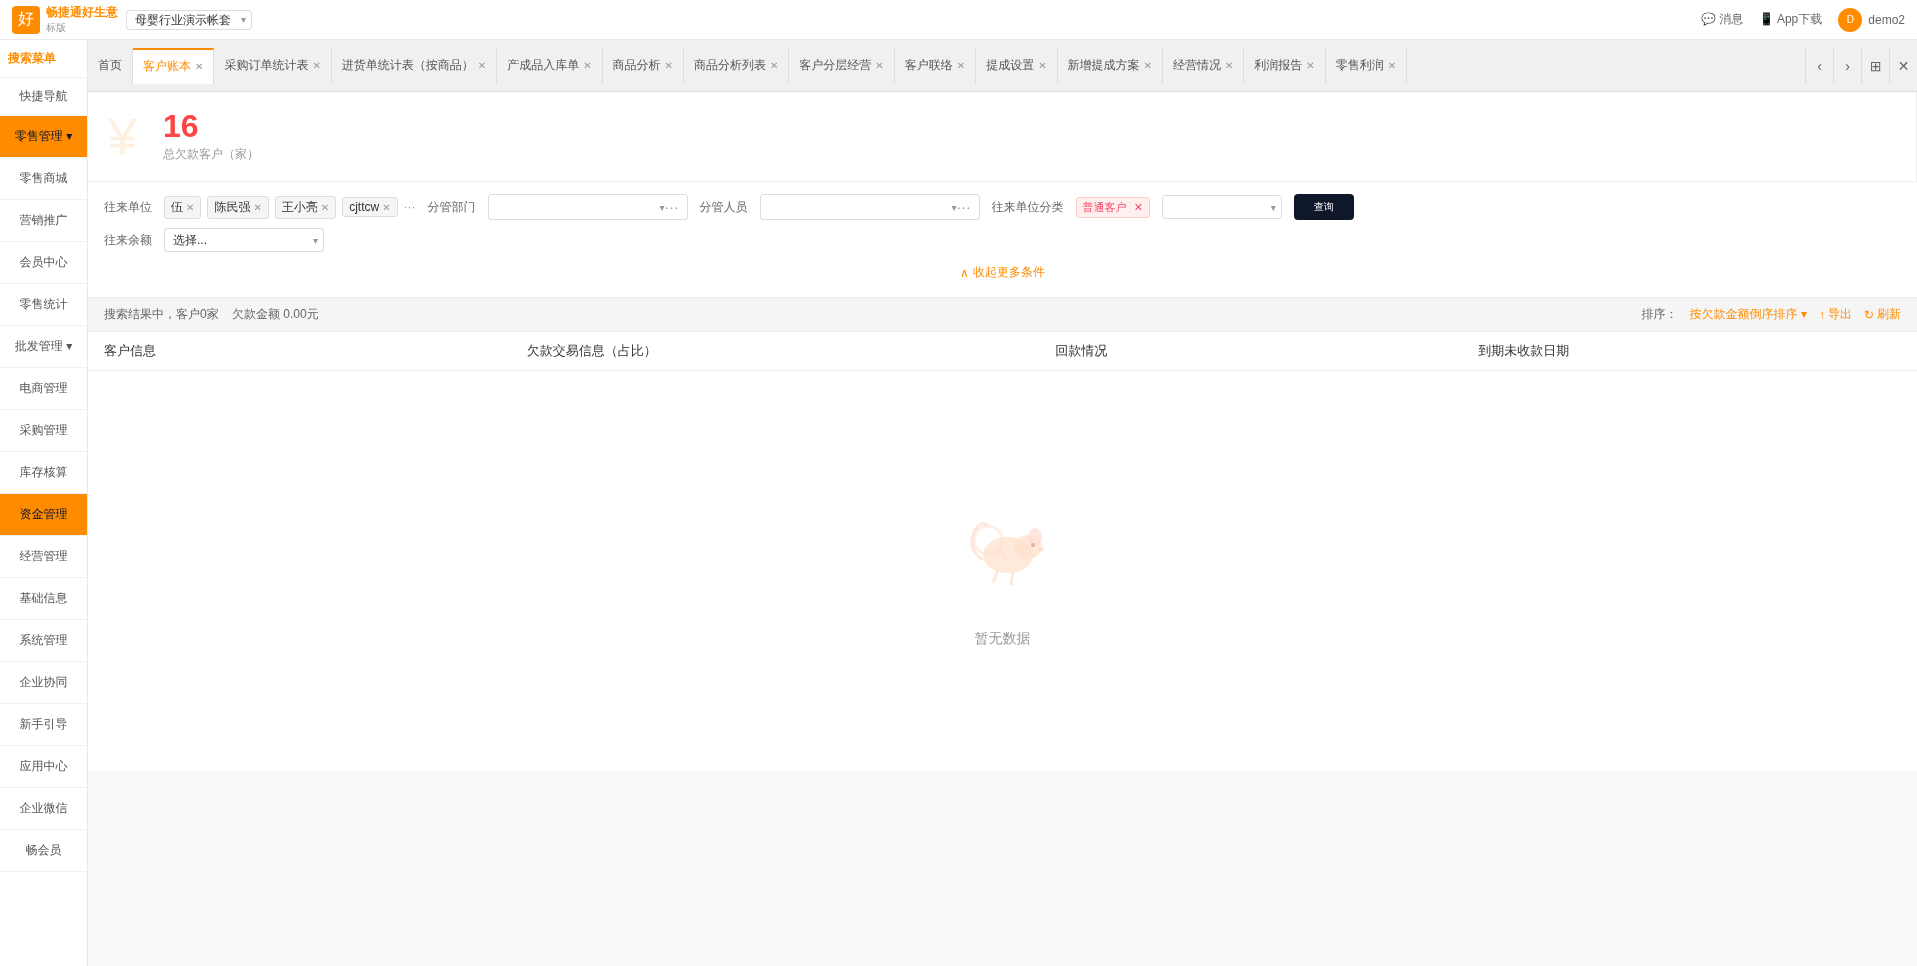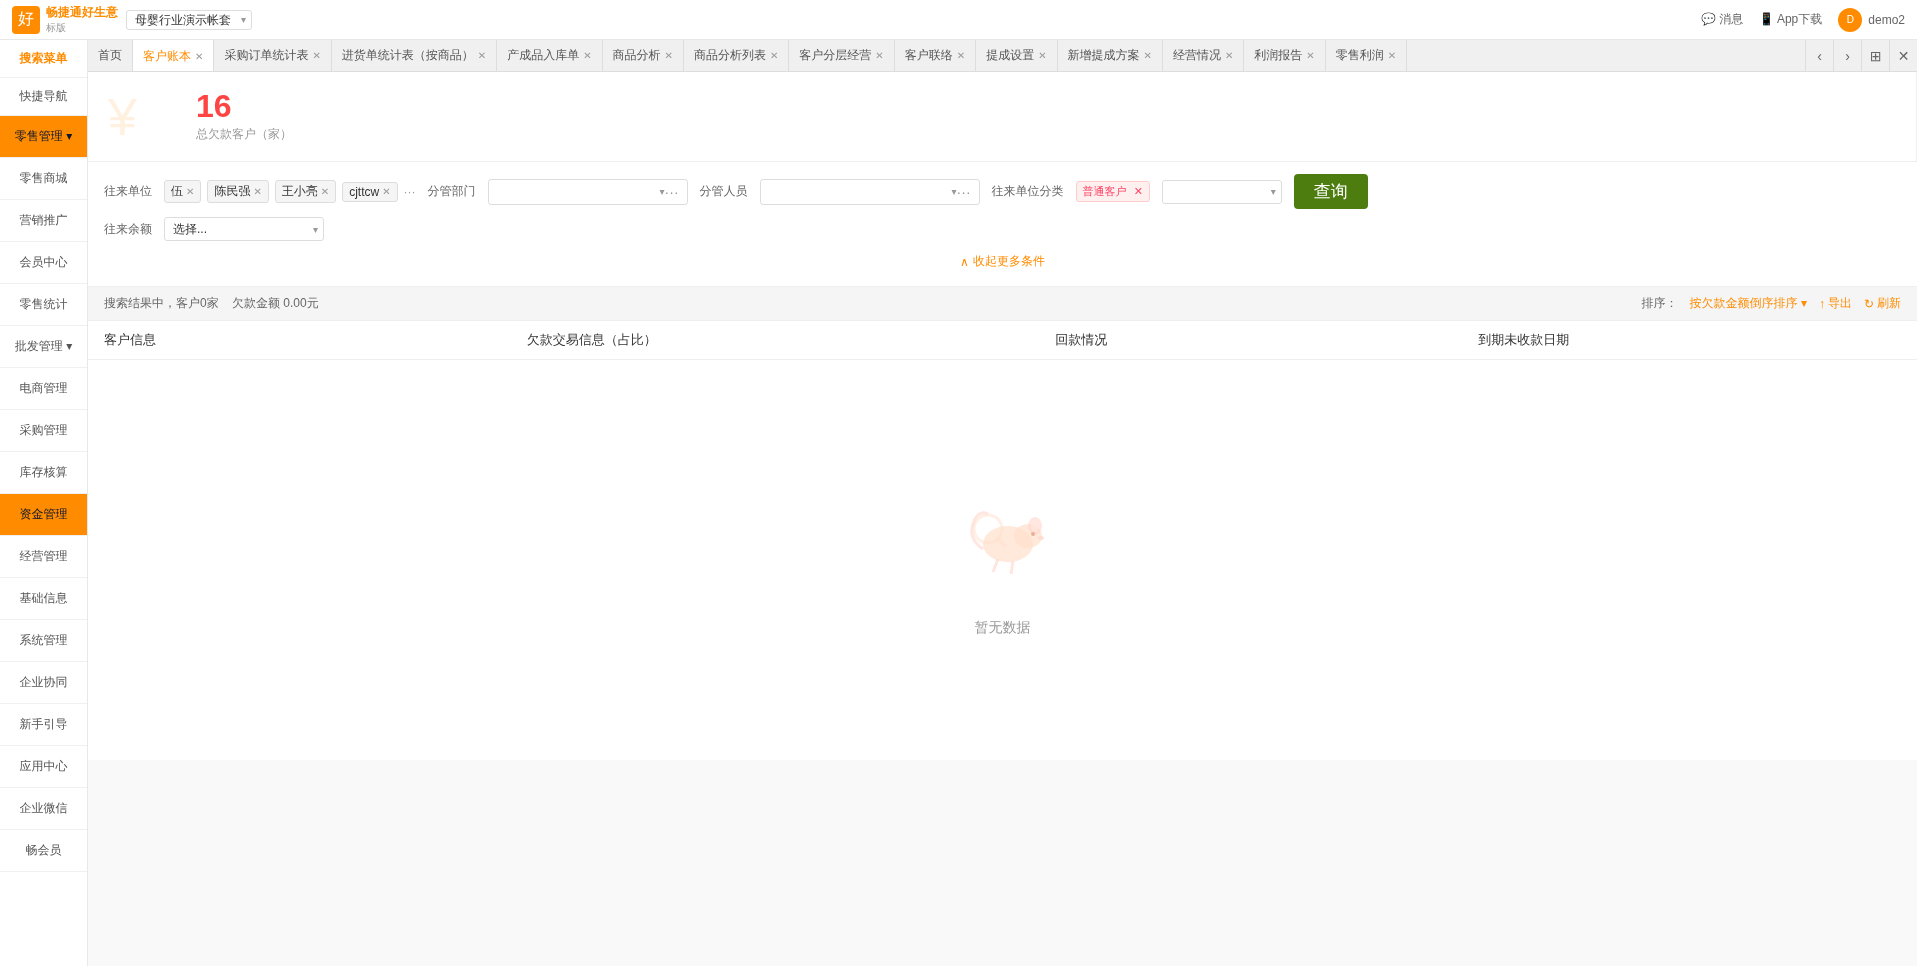--- a/index.html
+++ b/index.html
@@ -39,32 +39,32 @@
     }
     .sidebar-item {
       padding: 12px 8px;
       text-align: center;
       font-size: 12px;
       color: #555;
       cursor: pointer;
       border-bottom: 1px solid #f0f0f0;
     }
     .sidebar-item.active { background: #ff8c00; color: #0f172a; }
-    .sidebar-search { padding: 10px 8px; text-align: center; font-size: 12px; color: #ff8c00; cursor: pointer; border-bottom: 1px solid #f0f0f0; font-weight: bold; }
+    .sidebar-search { padding: 10px 8px; text-align: left; font-size: 12px; color: #ff8c00; cursor: pointer; border-bottom: 1px solid #f0f0f0; font-weight: bold; }
     .sidebar-nav { padding: 10px 8px; text-align: center; font-size: 12px; color: #555; cursor: pointer; border-bottom: 1px solid #f0f0f0; }
 
     
     .content-area { flex: 1; display: flex; flex-direction: column; overflow: hidden; }
 
     
     .tab-bar {
       background: #f0f0f0;
       display: flex;
       align-items: center;
-      height: 32px;
+      height: 52px;
       border-bottom: 1px solid #ddd;
       overflow: hidden;
       flex-shrink: 0;
     }
     .tab-item {
       padding: 0 10px;
       height: 36px;
       display: flex;
       align-items: center;
       gap: 4px;
@@ -92,21 +92,21 @@
     }
     .stat-block {
       flex: 1;
       display: flex;
       align-items: center;
       padding: 16px 24px;
       border-right: 1px solid #f0f0f0;
       position: relative;
     }
     .stat-icon { margin-right: 16px; opacity: 0.15; font-size: 52px; color: #ff8c00; position: absolute; left: 20px; }
-    .stat-content { margin-left: 84px; }
+    .stat-content { margin-left: 51px; }
     .stat-value { font-size: 32px; font-weight: bold; color: #ff4444; line-height: 1; }
     .stat-value.negative { color: #ff4444; }
     .stat-value.blue { color: #333; }
     .stat-label { font-size: 12px; color: #999; margin-top: 4px; }
     .stat-help { position: absolute; top: 10px; right: 10px; display: flex; gap: 8px; font-size: 12px; color: #999; }
 
     
     .filter-area {
       background: #fff;
       padding: 12px 16px;
@@ -196,26 +196,26 @@
     .cat-tag {
       background: #fff0f0;
       color: #ff4466;
       border: 1px solid #ffcccc;
       border-radius: 3px;
       padding: 2px 6px;
       font-size: 11px;
     }
 
     .query-btn {
-      background: #4d7c0f;
+      background: #0f172a;
       color: #fff;
       border: none;
       border-radius: 4px;
       padding: 6px 20px;
-      font-size: 17px;
+      font-size: 10px;
       cursor: pointer;
       white-space: nowrap;
     }
   </style>
 </head>
 <body>
 
 <div class="top-header">
   <div class="top-header-left">
     <div class="logo-area">

